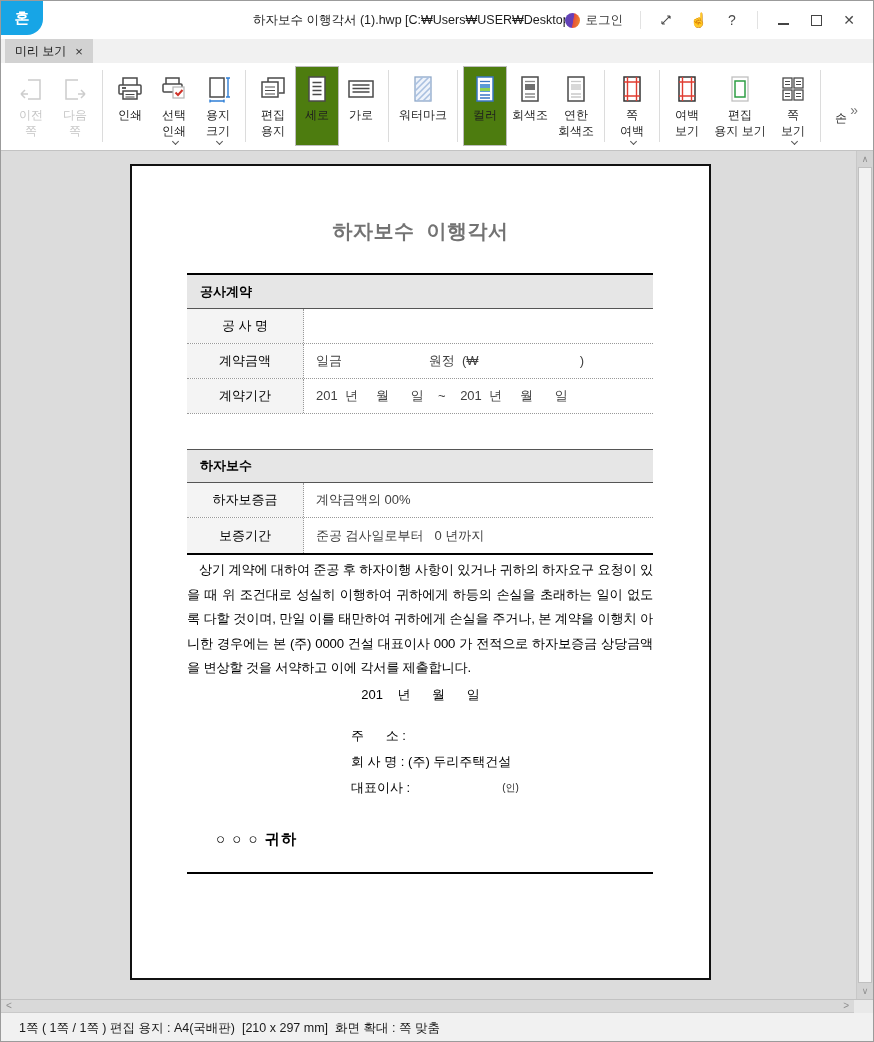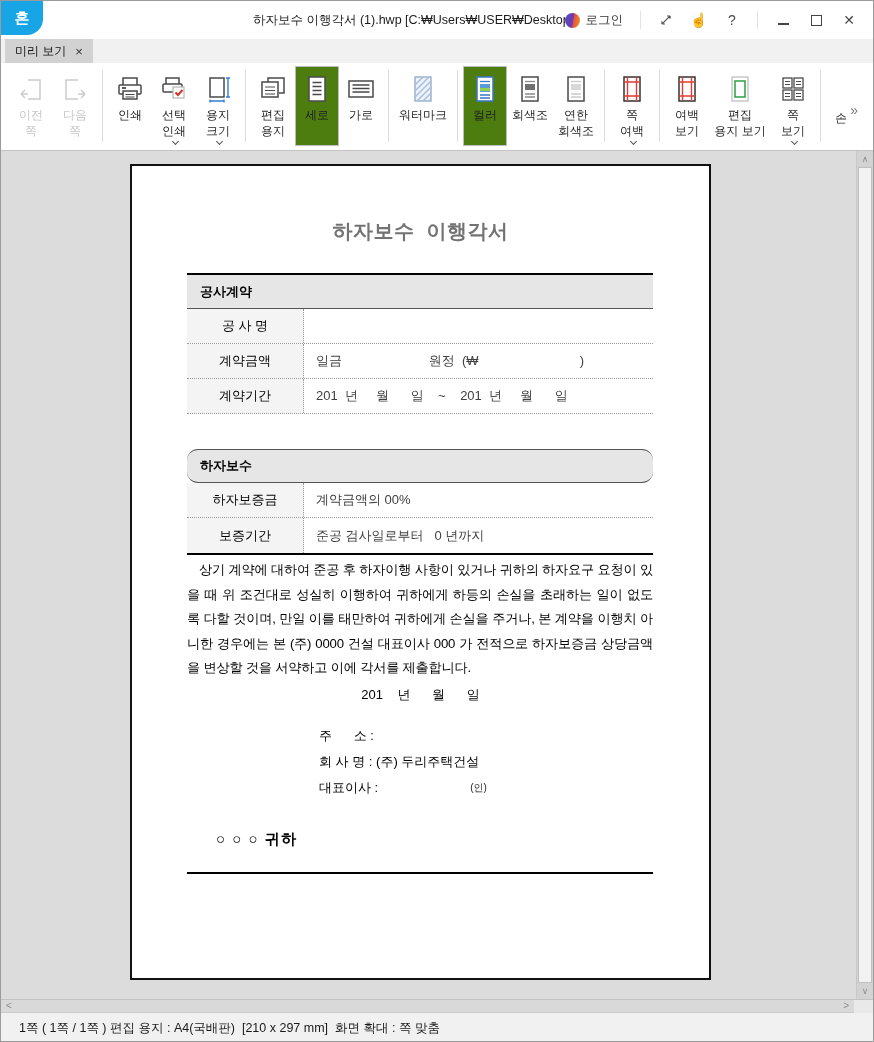--- a/index.html
+++ b/index.html
@@ -51,29 +51,29 @@
   .more-chev { position:absolute; right:-2px; top:36px; color:#777; font-size:14px; }
   
   .preview { position:relative; height:848px; background:#dcdcdc; overflow:hidden; }
   .page {
     position:absolute; left:129px; top:13px; width:581px; height:816px;
     background:#fff; border:2px solid #111; 
   }
   .doc-title { position:absolute; top:52px; left:0; width:100%; text-align:center; font-size:20px; font-weight:bold; white-space:pre; letter-spacing:0.5px; color:#737373; }
   .doc-table { position:absolute; left:55px; top:107px; width:466px; border-top:2px solid #000; border-bottom:2px solid #000; }
   .sec-header { height:34px; background:#e6e6e6; border-bottom:1px solid #555; display:flex; align-items:center; padding-left:13px; font-weight:bold; font-size:13px; color:#000; }
-  .section + .section .sec-header { border-top:1px solid #555;border-radius:11px; }
+  .section + .section .sec-header { border-top:1px solid #555; }
   .trow { display:flex; height:35px; border-bottom:1px dotted #999; }
   .section .trow:last-child { border-bottom:none; }
   .trow .lbl { width:117px; background:#f4f4f4; border-right:1px dotted #999; display:flex; align-items:center; justify-content:center; font-size:13px; color:#000; }
   .trow .val { flex:1; display:flex; align-items:center; padding-left:12px; font-size:13px; white-space:pre; color:#404040; }
   .doc-para { position:absolute; top:392px; left:55px; width:466px; font-size:13.2px; line-height:24.5px; text-align:justify; text-indent:12px; color:#000; letter-spacing:-0.2px; }
   .doc-date { position:absolute; top:520px; left:0; width:100%; text-align:center; font-size:13px; white-space:pre; color:#000; }
   .sig-block { position:absolute; top:557px; left:187px; font-size:13px; color:#000; }
-  .sig-block .sline { height:26px; display:flex; align-items:center; white-space:pre; }
+  .sig-block .sline { height:26px; display:flex; align-items:center; white-space:pre;margin-left:32px; }
   .seal { font-size:10px; margin-left:92px; color:#222; }
   .recipient { position:absolute; top:664px; left:84px; font-size:15px; font-weight:bold; letter-spacing:1.5px; color:#000; }
   .endline { position:absolute; top:706px; left:55px; width:466px; border-top:2px solid #000; }
   
   .vscroll { position:absolute; right:0; top:0; width:17px; height:100%; background:#d3d3d3; border-left:1px solid #c8c8c8; }
   .vthumb { position:absolute; left:1px; right:1px; top:16px; bottom:16px; background:#f2f2f2; border:1px solid #c0c0c0; }
   .varrow { position:absolute; left:0; width:100%; text-align:center; color:#8f8f8f; font-size:9px; line-height:16px; }
   .varrow.up { top:0; } .varrow.down { bottom:0; }
   .hscroll-row { display:flex; height:14px; }
   .hscroll { width:853px; background:#d9d9d9; border-top:1px solid #c2c2c2; border-bottom:1px solid #c9c9c9; position:relative; }

